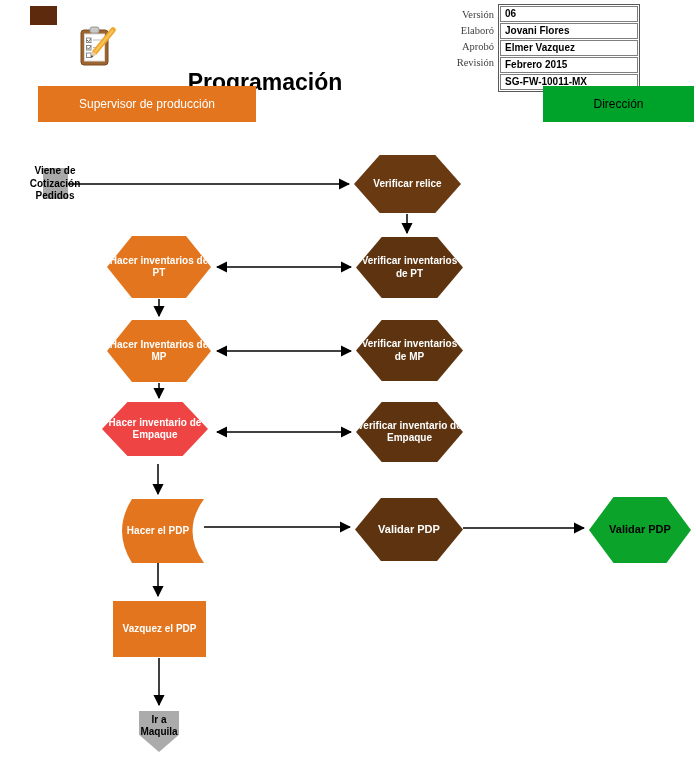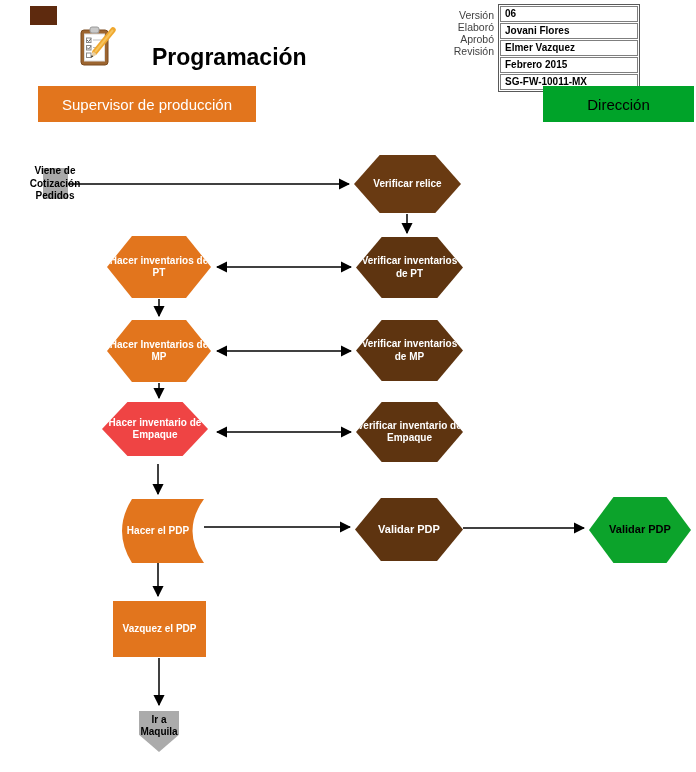--- a/index.html
+++ b/index.html
@@ -2,30 +2,30 @@
 <html><head>
 <meta charset="utf-8">
 <style>
   html,body{margin:0;padding:0;background:#fff;}
   #canvas{position:relative;width:696px;height:772px;background:#fff;overflow:hidden;
           font-family:"Liberation Sans",sans-serif;}
   .abs{position:absolute;}
   .hex{clip-path:polygon(24% 0,76% 0,100% 50%,76% 100%,24% 100%,0 50%);
        display:flex;align-items:center;justify-content:center;text-align:center;
        color:#fff;font-weight:bold;font-size:10px;line-height:1.25;white-space:pre-line;}
-  .lane{display:flex;align-items:center;justify-content:center;font-size:15px;height:36px;}
+  .lane{display:flex;align-items:center;justify-content:center;font-size:12px;height:36px;}
   .nodetext{display:flex;align-items:center;justify-content:center;text-align:center;
             font-weight:bold;font-size:10px;line-height:1.25;white-space:pre-line;}
   .metarow{height:12px;border:1px solid #7f7f7f;margin-bottom:1px;background:#fff;
            font-size:10px;font-weight:bold;color:#000;padding:1px 0 1px 4px;line-height:11px;}
   #meta-values{border:1px solid #595959;padding:1px;}
-  #meta-labels{display:flex;flex-direction:column;
-               align-items:flex-end;color:#3f3f3f;font-size:10.5px;}
+  #meta-labels{display:flex;flex-direction:column;justify-content:space-between;
+               align-items:flex-end;color:#3f3f3f;font-size:10.5px;font-family:Liberation Serif, serif;}
   #arrow-layer{position:absolute;left:0;top:0;pointer-events:none;}
-  .title{font-weight:bold;font-size:23px;color:#000;text-align:left;}
+  .title{font-weight:bold;font-size:23px;color:#000;text-align:center;margin-top:25px;}
 </style>
 </head>
 <body>
 
 <div id="canvas">
 
   <div class="abs" style="left:30px;top:6px;width:27px;height:19px;background:#5E2A0E;"></div>
 
   <svg class="abs" style="left:73px;top:26px;" width="46" height="42" viewBox="0 0 46 42">
     <rect x="8" y="4" width="27" height="35" rx="3" fill="#9C6530" stroke="#7A4A1E"></rect>

